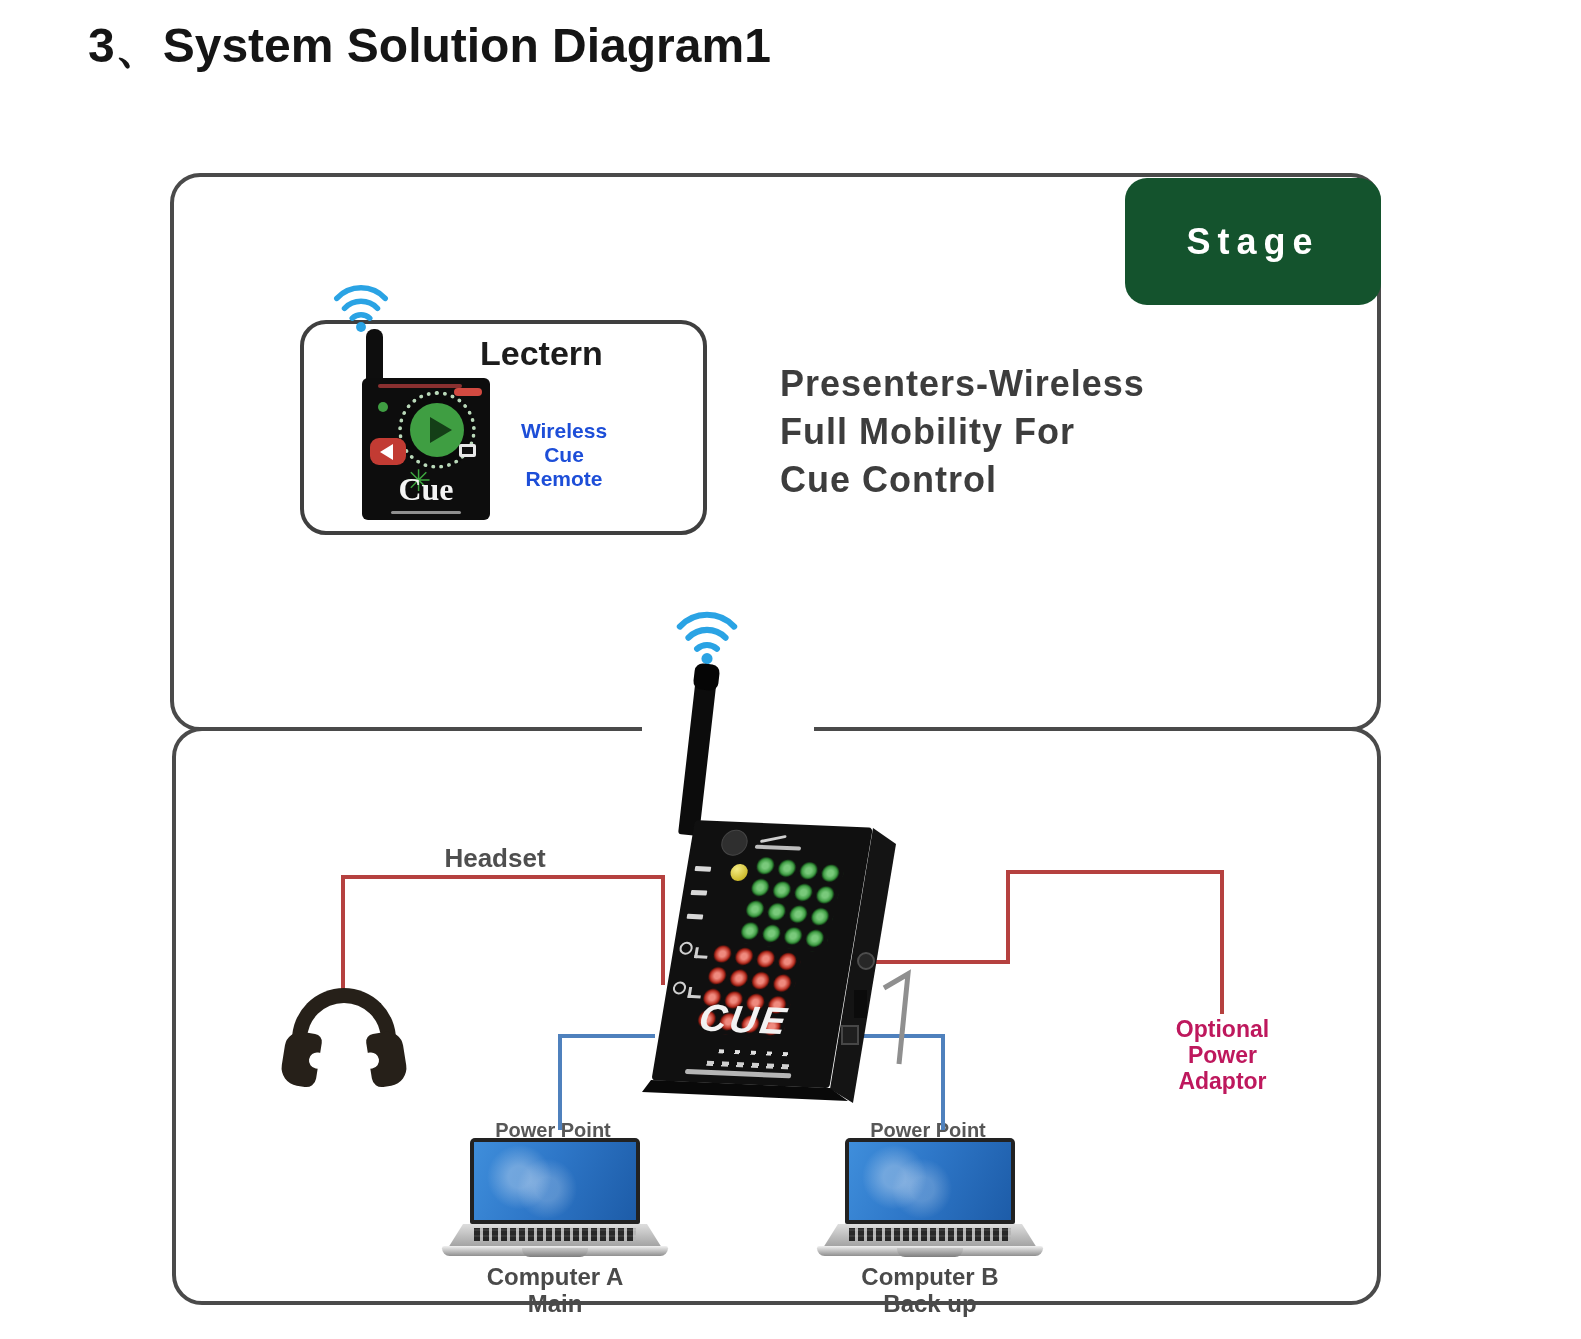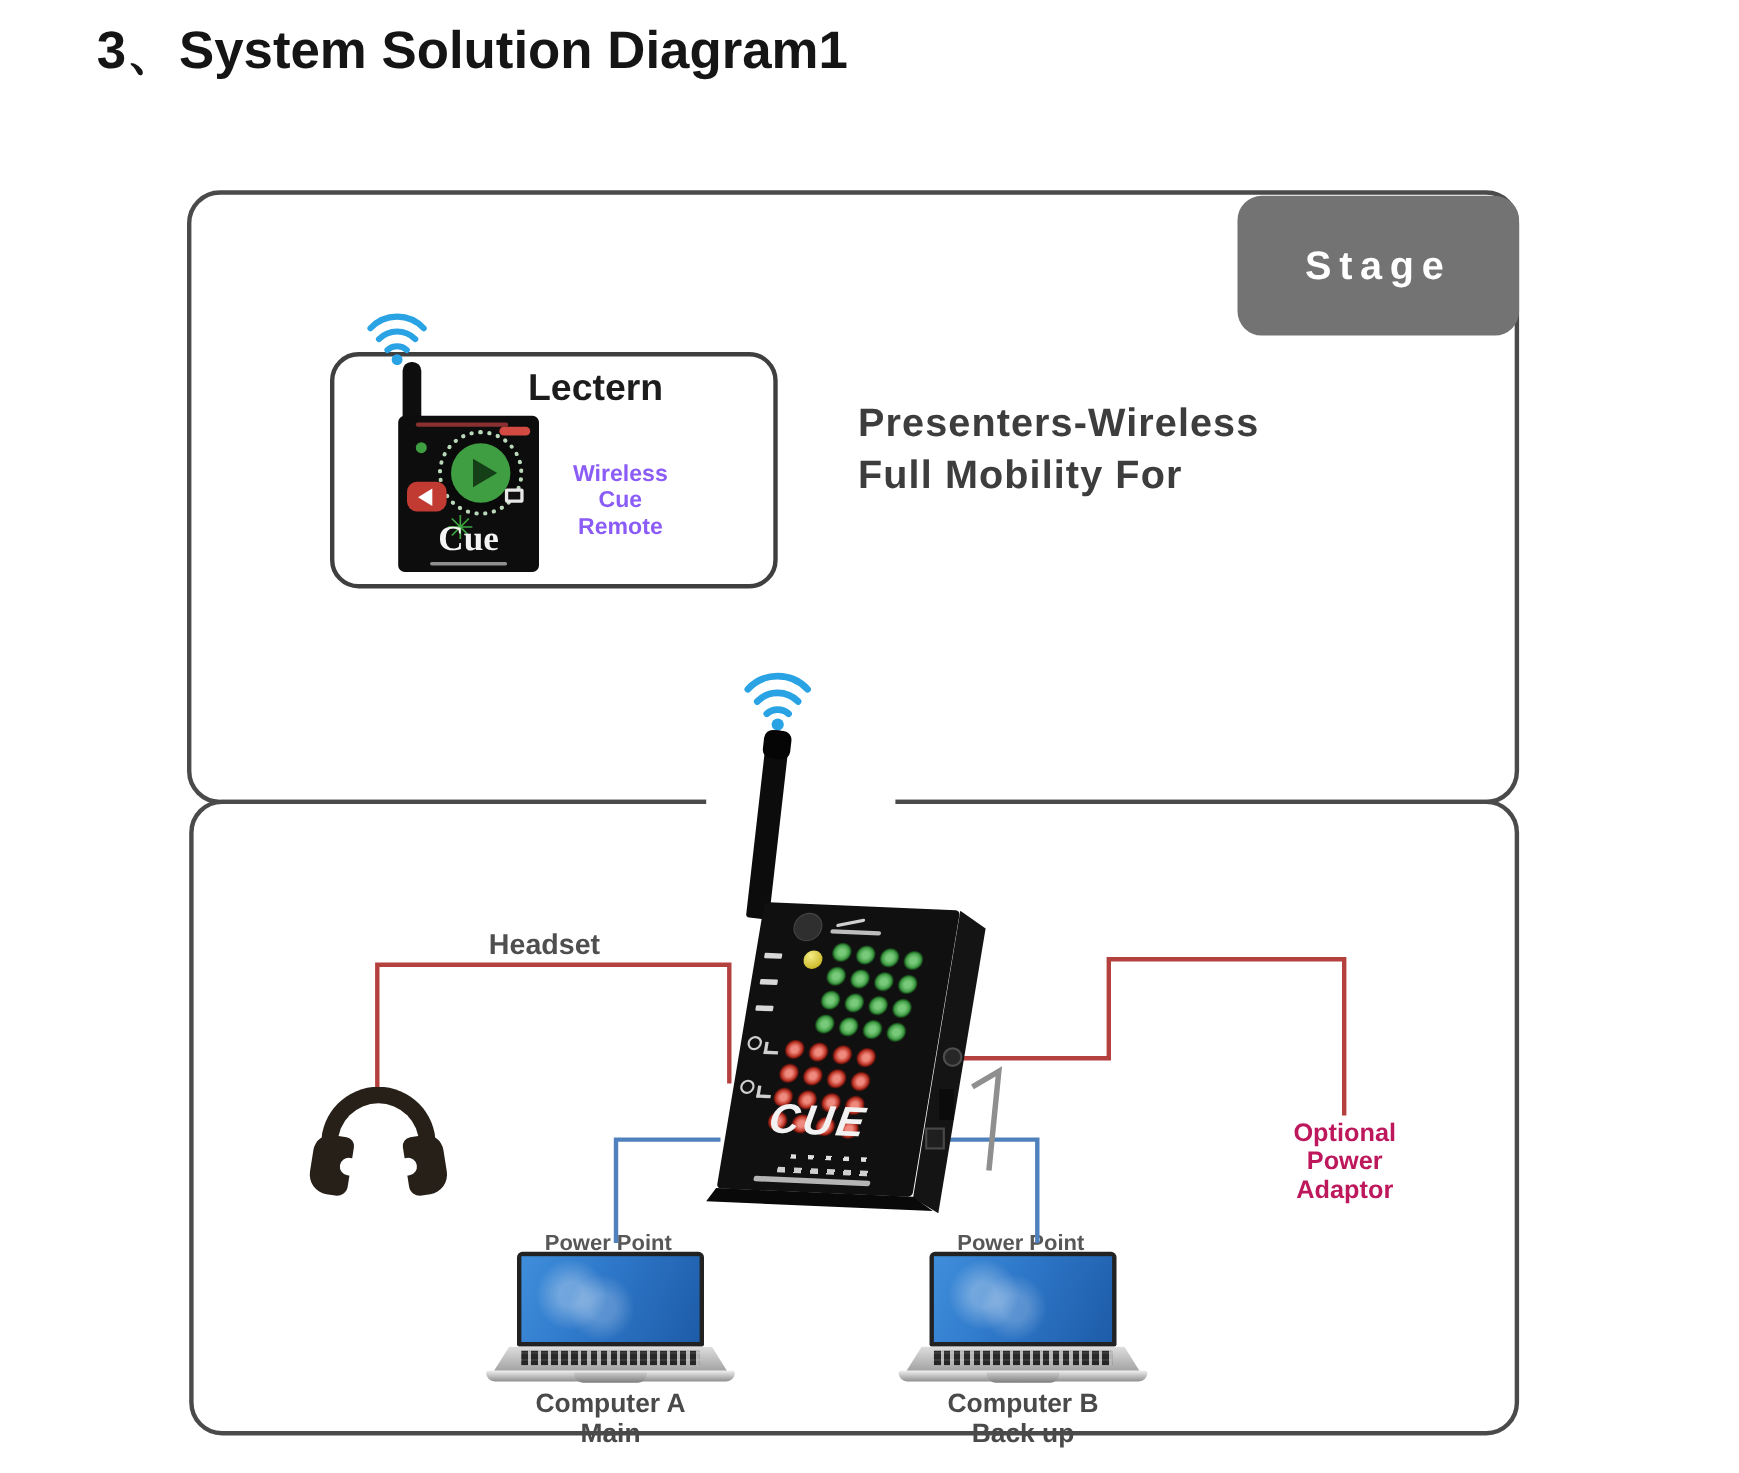--- a/index.html
+++ b/index.html
@@ -7,27 +7,27 @@
   .page { position:relative; width:1581px; height:1339px; background:#fff; overflow:hidden;padding-left:12px; }
 
   .title { position:absolute; left:88px; top:14px; font-size:48px; font-weight:800; color:#151515; letter-spacing:0px; }
 
   
   .frame { position:absolute; border:4px solid #4a4a4a; background:transparent; }
   .stage-frame { left:170px; top:173px; width:1211px; height:558px; border-radius:30px; }
   .control-frame { left:172px; top:727px; width:1209px; height:578px; border-radius:30px; }
   .line-mask { position:absolute; left:642px; top:719px; width:172px; height:16px; background:#fff; z-index:2; }
 
-  .stage-badge { position:absolute; left:1125px; top:178px; width:256px; height:127px; background:#737373; border-radius:22px; z-index:2; display:flex; align-items:center; justify-content:center; }
+  .stage-badge { position:absolute; left:1125px; top:178px; width:256px; height:127px; background:#14532d; border-radius:22px; z-index:2; display:flex; align-items:center; justify-content:center; }
   .stage-badge span { color:#fff; font-size:36px; font-weight:bold; letter-spacing:7px; }
 
   
   .lectern-box { position:absolute; left:300px; top:320px; width:407px; height:215px; background:#fff; border:4px solid #3f3f3f; border-radius:26px; z-index:2; }
   .lectern-title { position:absolute; left:176px; top:10px; font-size:34px; font-weight:800; color:#1c1c1c; }
-  .lectern-caption { position:absolute; left:200px; top:95px; width:120px; text-align:center; font-size:21px; line-height:24px; color:#8b5cf6; font-weight:600; }
+  .lectern-caption { position:absolute; left:200px; top:95px; width:120px; text-align:center; font-size:21px; line-height:24px; color:#1d4ed8; font-weight:600; }
 
   .wifi { position:absolute; z-index:4; }
 
   .remote-antenna { position:absolute; left:366px; top:329px; width:17px; height:58px; background:#0e0e0e; border-radius:8px 8px 0 0; z-index:3; }
   .remote { position:absolute; left:362px; top:378px; width:128px; height:142px; background:#0d0d0d; border-radius:6px; z-index:3; }
   .remote .top-bar { position:absolute; left:16px; top:6px; width:84px; height:4px; background:#8a3030; border-radius:2px; }
   .remote .green-dot { position:absolute; left:16px; top:24px; width:10px; height:10px; border-radius:50%; background:#3f9e42; }
   .remote .dial { position:absolute; left:36px; top:13px; width:78px; height:78px; border-radius:50%; background:#0a0a0a; border:4px dotted #b9d8b9; }
   .remote .dial-inner { position:absolute; left:8px; top:8px; width:54px; height:54px; border-radius:50%; background:#3f9e42; }
   .remote .dial-play { position:absolute; left:20px; top:14px; width:0; height:0; border-top:13px solid transparent; border-bottom:13px solid transparent; border-left:22px solid #143f17; }
@@ -161,20 +161,21 @@
       </div>
     <div class="sq-btn"></div>
     <div class="burst">✳</div>
     <div class="brand">Cue</div>
     <div class="brand-sub"></div>
   </div>
 
   <div class="mobility">
     <div>Presenters-Wireless</div>
     <div>Full Mobility For</div>
+    <div>Cue Control</div>
   </div>
 
 
   <svg class="wifi" style="left:670px; top:604px;" width="74" height="60" viewBox="0 0 60 48">
     <g fill="none" stroke-width="5" stroke-linecap="round" stroke="#2aa3e4">
       <path d="M8 18 A 30 30 0 0 1 52 18"></path>
       <path d="M15 27 A 21 21 0 0 1 45 27"></path>
       <path d="M22 36 A 12 12 0 0 1 38 36"></path>
     </g>
     <circle cx="30" cy="44" r="4.5" fill="#2aa3e4"></circle>

